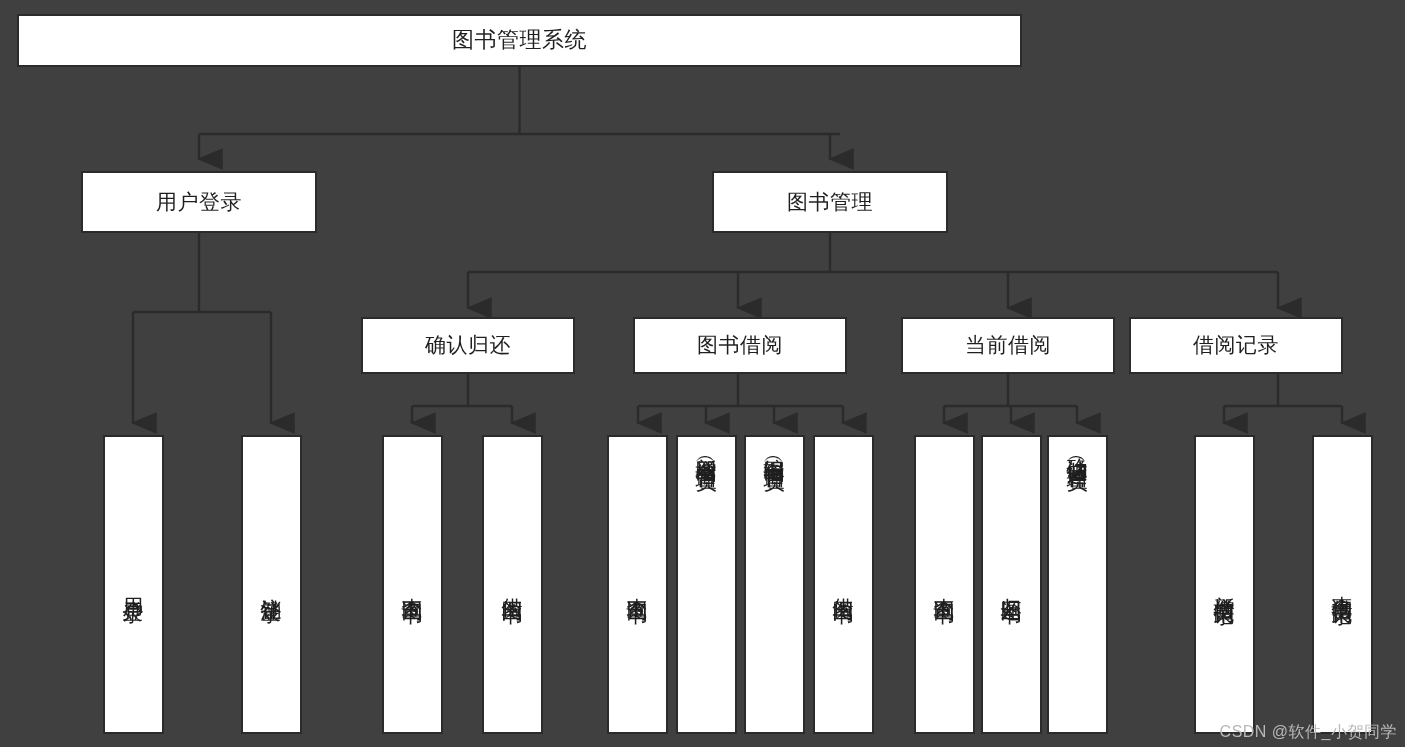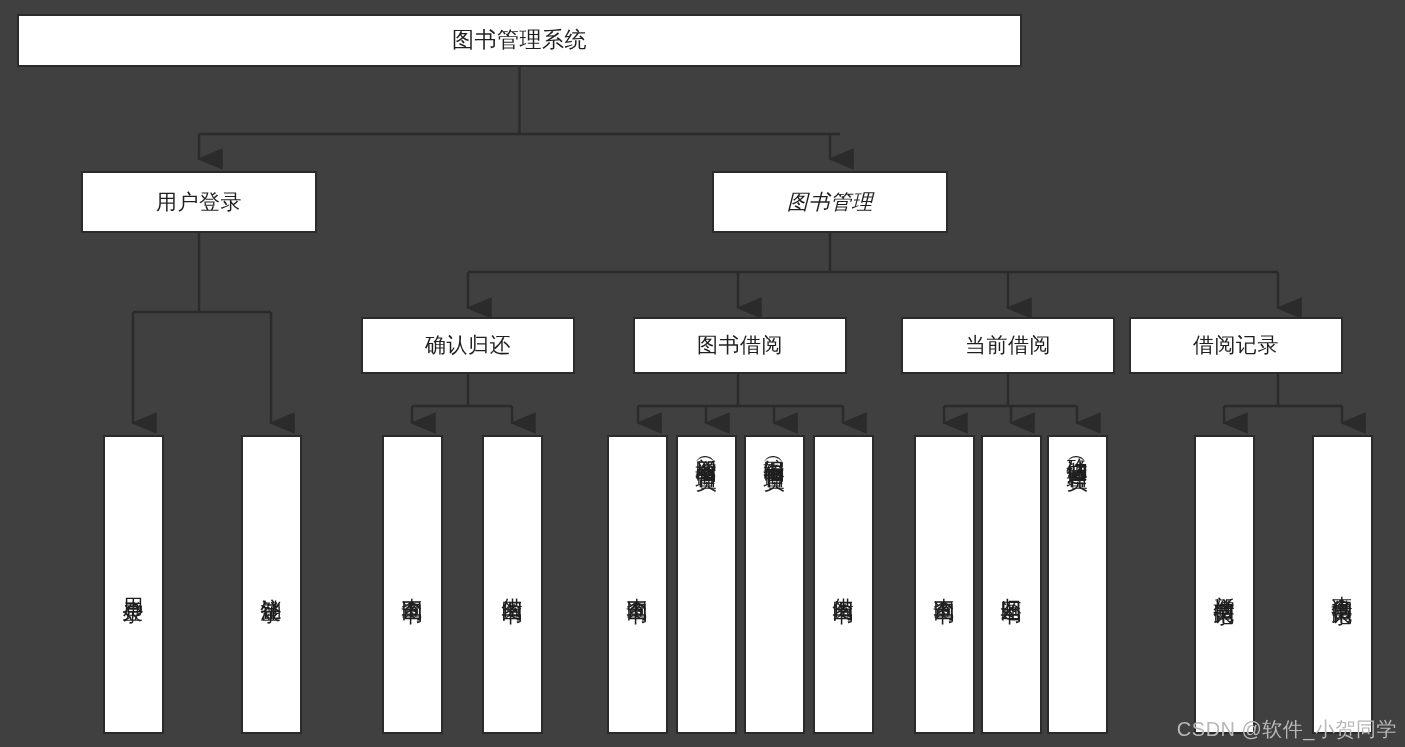--- a/index.html
+++ b/index.html
@@ -68,21 +68,21 @@
   }
   
   .node.vertical.center-v {
     align-items: center;
     padding-top: 0;
   }
   #watermark {
     position: absolute;
     right: 8px;
     bottom: 4px;
-    font-size: 20px;
+    font-size: 16px;
     color: #b8b8b8;
     z-index: 5;
     white-space: nowrap;
     letter-spacing: 0.5px;
   }
 </style>
 </head>
 <body>
 
 <div id="diagram-root">
@@ -140,21 +140,21 @@
   </svg>
 
   <div class="node horizontal root" style="left:17px; top:14px; width:1005px; height:53px;">
     <span class="node-label">图书管理系统</span>
   </div>
 
   <div class="node horizontal" style="left:81px; top:171px; width:236px; height:62px;">
     <span class="node-label">用户登录</span>
   </div>
 
-  <div class="node horizontal" style="left:712px; top:171px; width:236px; height:62px;font-style:italic;">
+  <div class="node horizontal" style="left:712px; top:171px; width:236px; height:62px;">
     <span class="node-label">图书管理</span>
   </div>
 
   <div class="node horizontal" style="left:361px; top:317px; width:214px; height:57px;">
     <span class="node-label">确认归还</span>
   </div>
 
   <div class="node horizontal" style="left:901px; top:317px; width:214px; height:57px;">
     <span class="node-label">当前借阅</span>
   </div>

